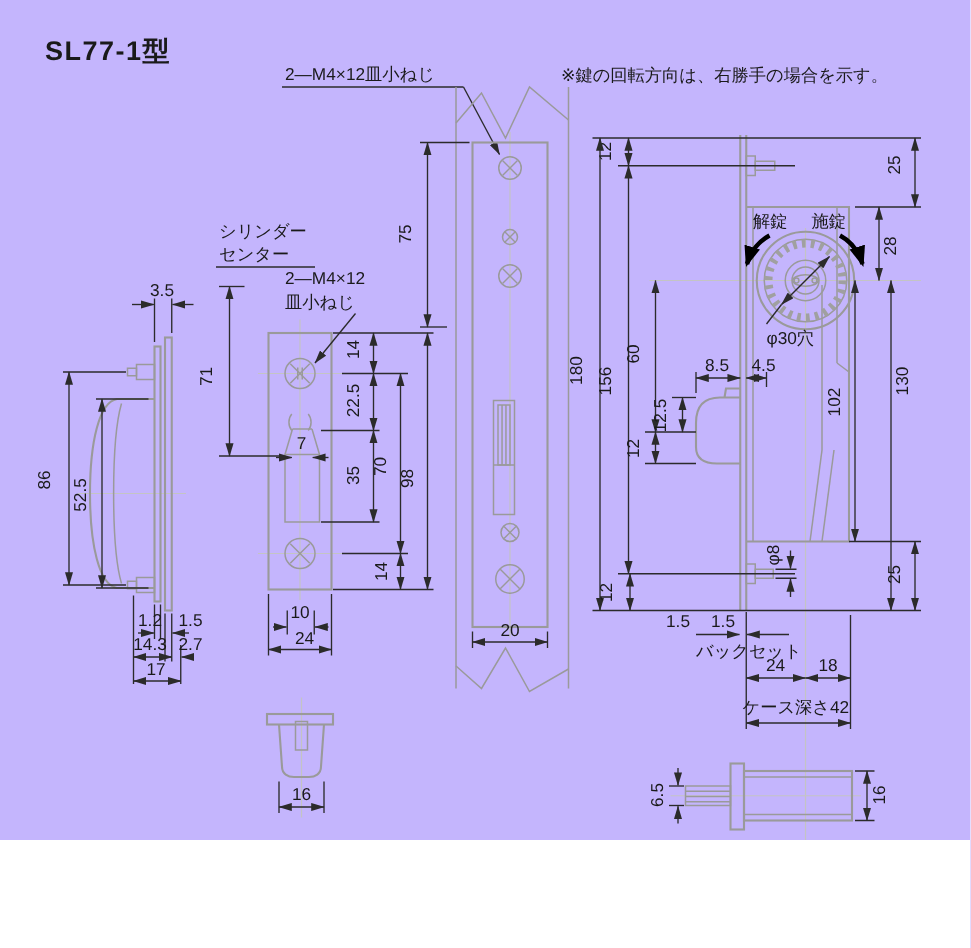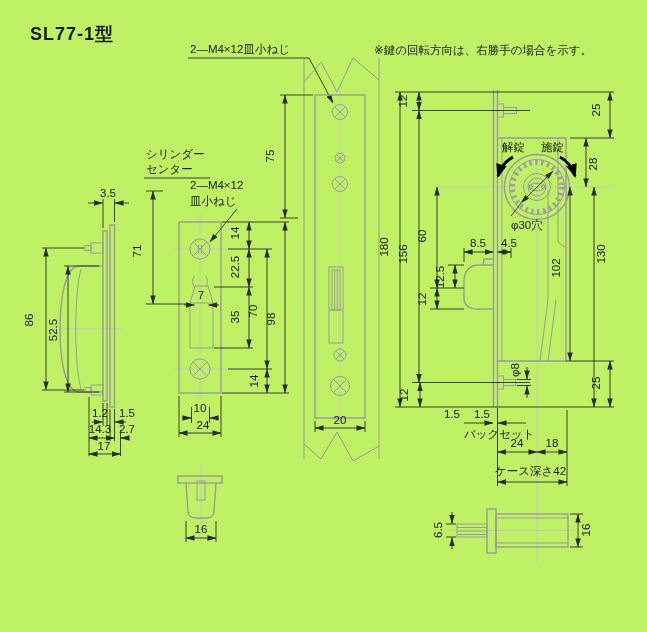--- a/index.html
+++ b/index.html
@@ -1,16 +1,16 @@
 <!DOCTYPE html>
 <html><head>
 <meta charset="utf-8">
 <style>
   html,body{margin:0;padding:0;background:#fff;}
-  #stage{position:relative;width:647px;height:632px;background:#bef264;overflow:hidden;
+  #stage{position:relative;width:647px;height:560px;background:#c4b5fd;overflow:hidden;
          font-family:"Liberation Sans","DejaVu Sans",sans-serif;}
   svg{position:absolute;left:0;top:0;}
   text{fill:#1a1a1a;font-family:"Liberation Sans","DejaVu Sans",sans-serif;font-size:11.5px;}
   .t-mid{text-anchor:middle;}
   .t-title{font-size:18px;font-weight:600;letter-spacing:1px;}
   .p{stroke:#9a9a9a;stroke-width:1.4;fill:none;}
   .pt{stroke:#9a9a9a;stroke-width:1;fill:none;}
   .d{stroke:#2b2b2b;stroke-width:0.9;fill:none;}
   .cl{stroke:#c4c4c4;stroke-width:0.8;fill:none;}
   .hatchring{stroke:#a0a0a0;stroke-width:5.5;fill:none;stroke-dasharray:2.5 3.5;}

